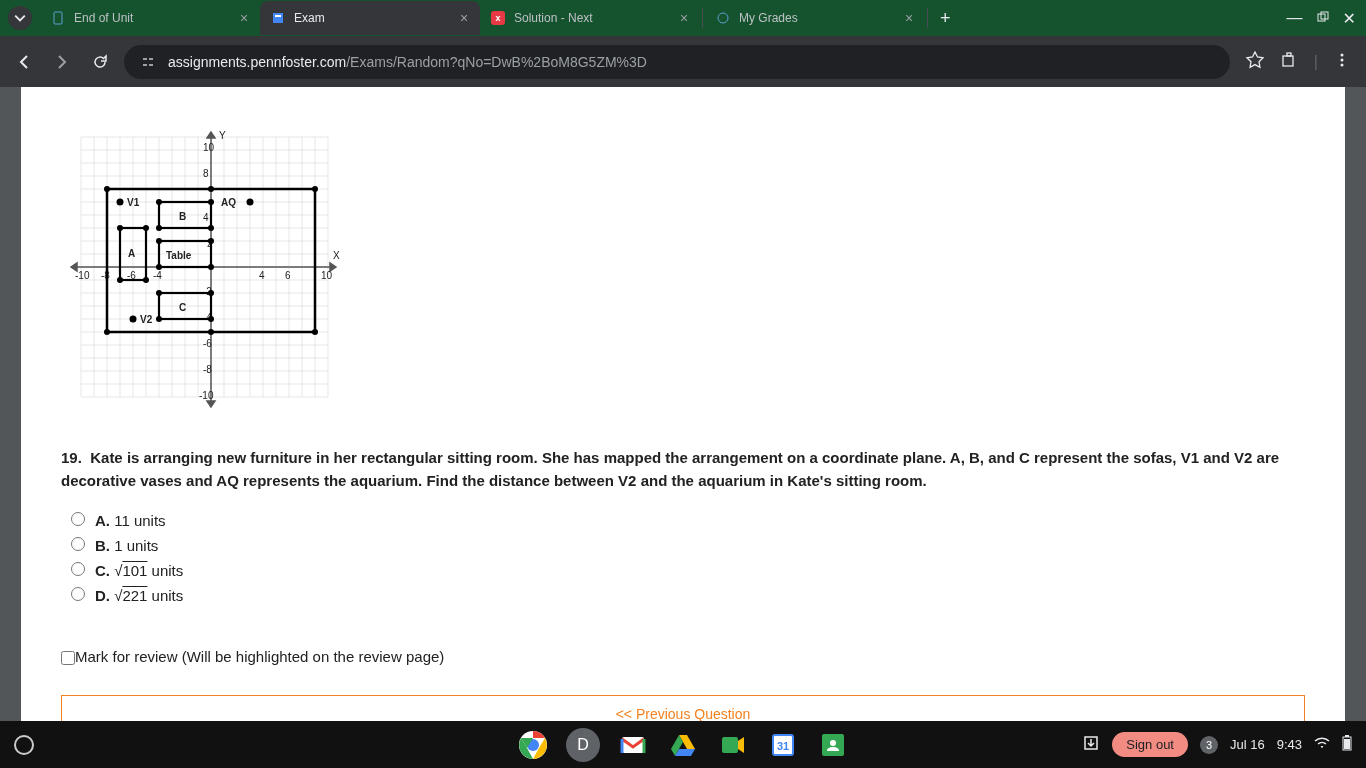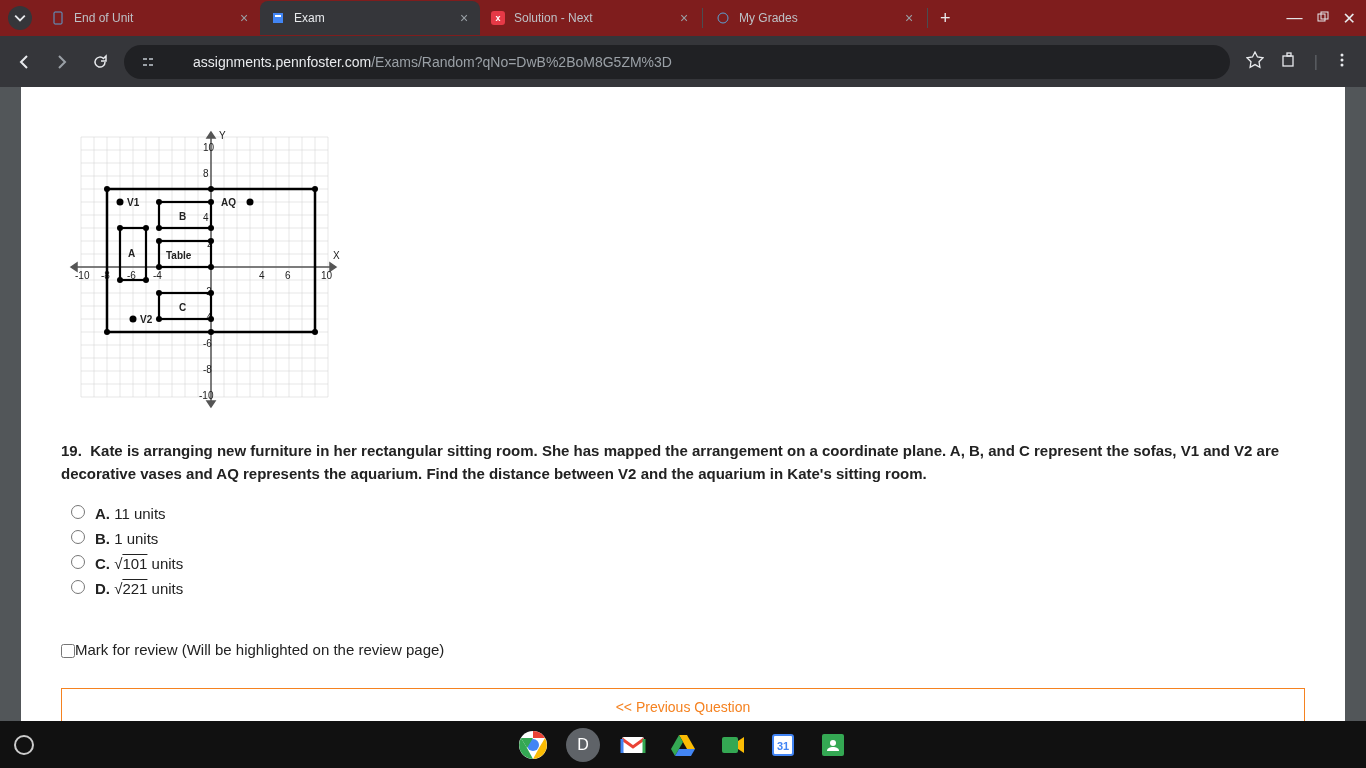--- a/index.html
+++ b/index.html
@@ -5,21 +5,21 @@
 * { margin: 0; padding: 0; box-sizing: border-box; }
 body {
   font-family: Arial, sans-serif;
   background: #202124;
   width: 1366px;
   height: 768px;
   overflow: hidden;
   position: relative;
 }
 .tab-strip {
-  background: #7f1d1d;
+  background: #14532d;
   height: 36px;
   display: flex;
   align-items: center;
   padding-left: 8px;
   gap: 0;
 }
 .tab-dropdown {
   width: 24px; height: 24px;
   background: #35363a;
   border-radius: 50%;
@@ -61,21 +61,21 @@
   background: #202124;
   border-radius: 17px;
   display: flex;
   align-items: center;
   padding: 0 14px;
   color: #e8eaed;
   font-size: 14px;
 }
 .site-chip { width:20px;height:20px;display:flex;align-items:center;justify-content:center;margin-right:10px;color:#9aa0a6;font-size:13px;}
 .url { color:#9aa0a6; }
-.url .host { color:#e8eaed;margin-left:25px; }
+.url .host { color:#e8eaed; }
 .toolbar-icons { display:flex; align-items:center; gap:16px; color:#e8eaed; padding:0 6px;}
 .content-wrap {
   position: absolute;
   top: 87px; left:0; right:0; bottom:47px;
   background: #525659;
   display:flex; justify-content:center;
 }
 .page {
   background: #fff;
   width: 1324px;
@@ -87,21 +87,21 @@
 .graph {
   position: relative;
   width: 280px;
   height: 290px;
   margin-top: 40px;
   margin-left: 0;
 }
 .graph svg { width:100%; height:100%; }
 .graph text { font-size:10px; fill:#222; }
 .question {
-  margin-top: 23px;
+  margin-top: 30px;
   font-size: 15px;
   color: #222;
   line-height: 1.5;
   font-weight: bold;
 }
 .answers { margin-top: 20px; padding-left: 10px; }
 .answer {
   display: flex;
   align-items: flex-start;
   gap: 10px;
@@ -449,13 +449,32 @@
         </svg>
       </div>
     <div class="shelf-icon">
         <svg width="28" height="28" viewBox="0 0 28 28">
           <rect x="3" y="3" width="22" height="22" rx="2" fill="#34a853"></rect>
           <circle cx="14" cy="12" r="3" fill="#fff"></circle>
           <path d="M8 20c0-3 3-4 6-4s6 1 6 4z" fill="#fff"></path>
         </svg>
       </div>
   </div>
+  <div class="shelf-right">
+    <span><svg width="18" height="18" viewBox="0 0 18 18">
+          <rect x="3" y="3" width="12" height="12" fill="none" stroke="#e8eaed" stroke-width="1.5"></rect>
+          <path d="M9 5v6m-3-2l3
+    3 3-3" stroke="#e8eaed" stroke-width="1.5" fill="none"></path>
+        </svg></span>
+    <span class="pill-signout">Sign out</span>
+    <span class="launcher-badge">3</span>
+    <span>Jul 16</span>
+    <span>9:43</span>
+    <span><svg width="16" height="16" viewBox="0 0 16 16">
+          <path d="M1 6a10 10 0 0114 0M4 9a6 6 0 018 0M7 12a2 2 0 012 0" stroke="#e8eaed" stroke-width="1.5" fill="none"></path>
+        </svg></span>
+    <span><svg width="10" height="16" viewBox="0 0 10 16">
+          <rect x="1" y="2" width="8" height="13" fill="none" stroke="#e8eaed"></rect>
+          <rect x="3" y="0" width="4" height="2" fill="#e8eaed"></rect>
+          <rect x="2" y="4" width="6" height="10" fill="#e8eaed"></rect>
+        </svg></span>
+  </div>
 </div>
 
 </body></html>

